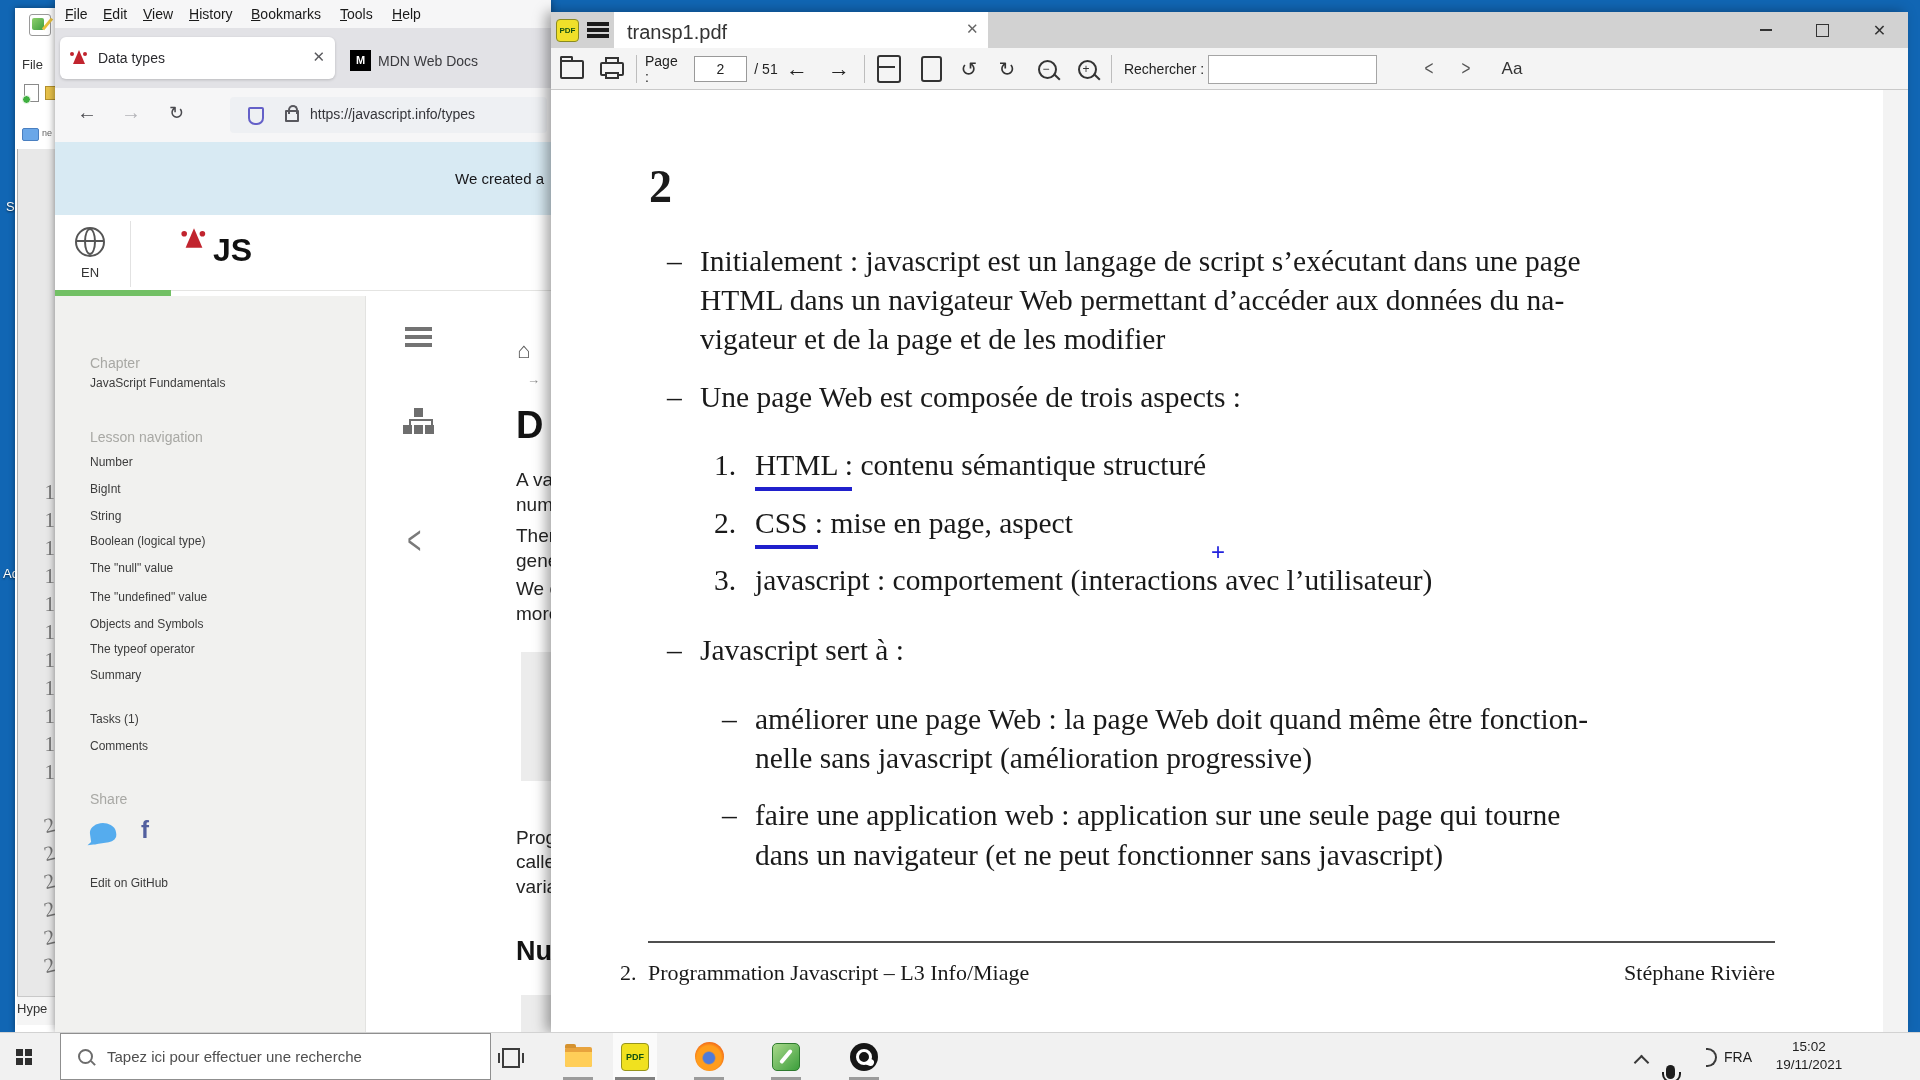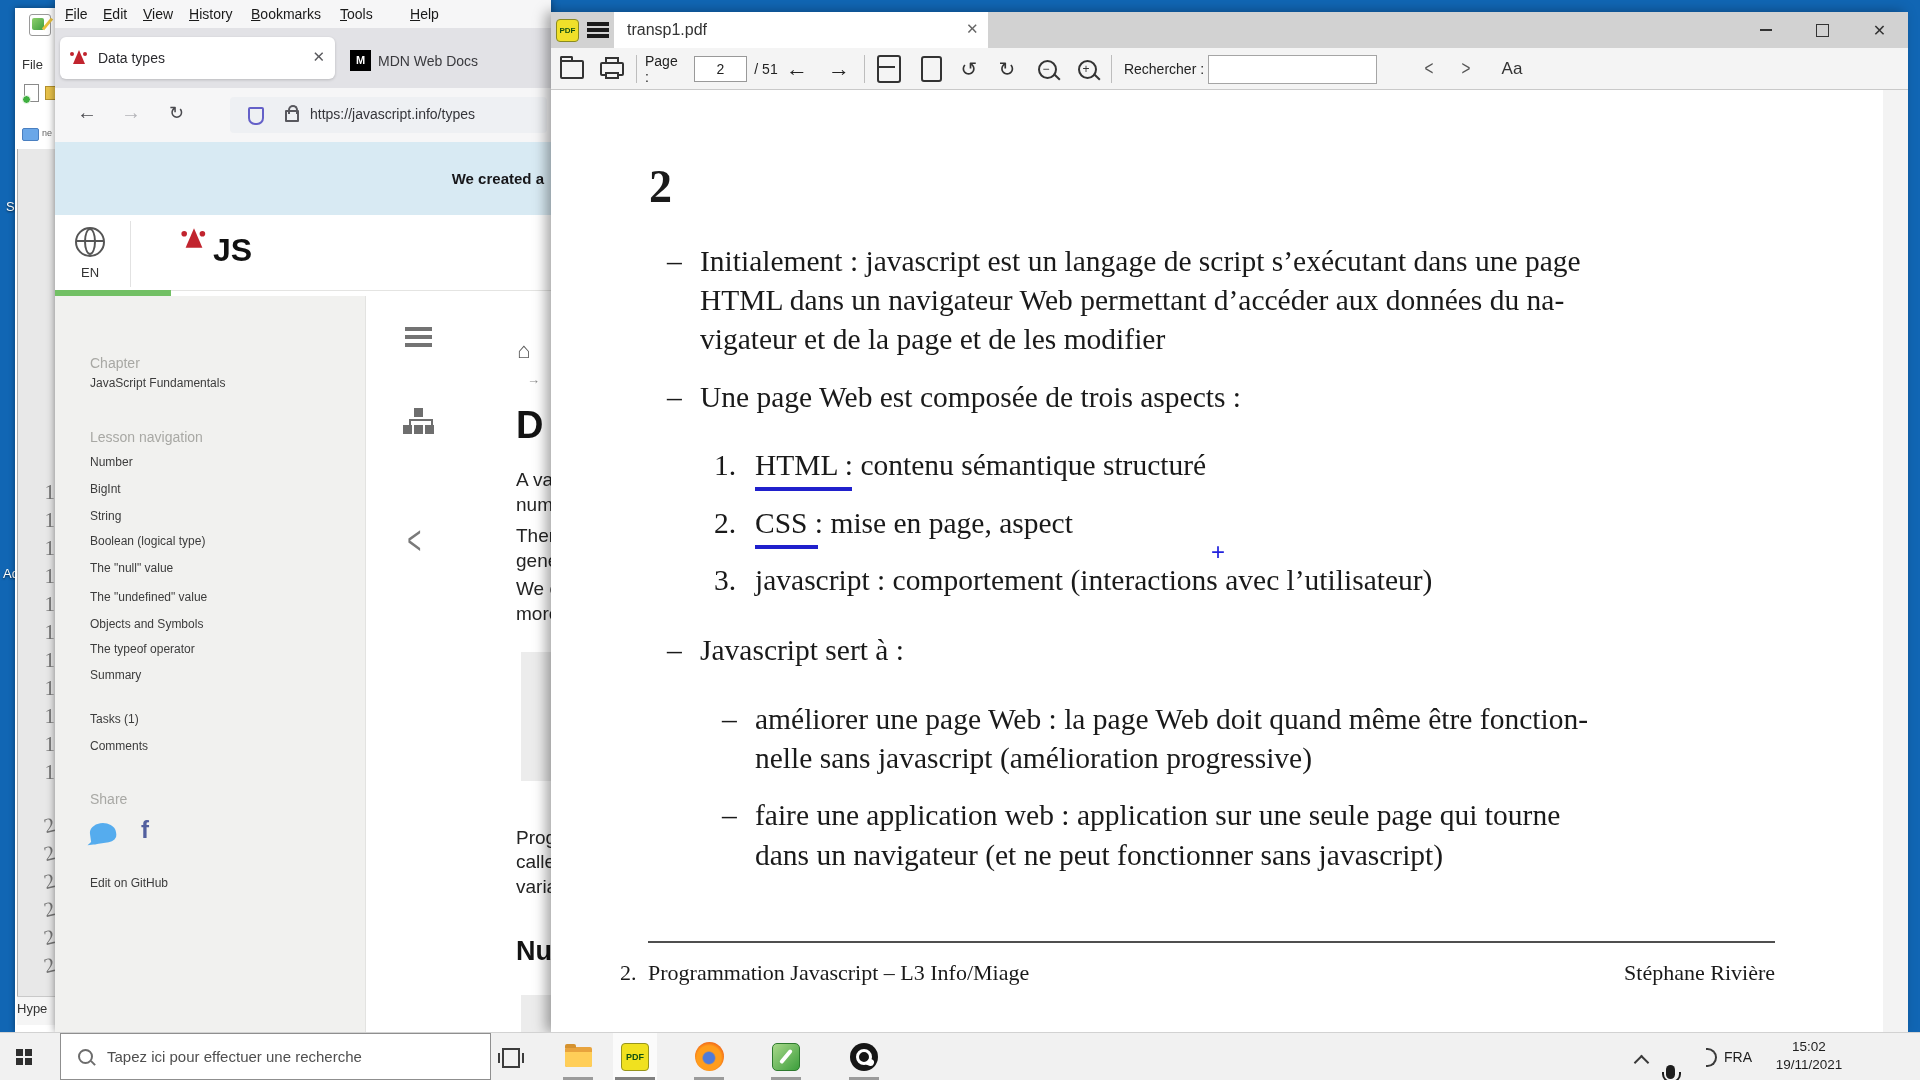--- a/index.html
+++ b/index.html
@@ -43,21 +43,21 @@
   .ff-navbar{left:0;top:88px;width:496px;height:54px;background:#f6f6f7;border-bottom:1px solid #dcdcde;}
   .nav-arrow{font-size:20px;color:#4a4a4f;top:13px;}
   .nav-arrow.dis{color:#b3b3b8;}
   .reload{top:14px;font-size:18px;color:#4a4a4f;}
   .urlbar{left:175px;top:9px;width:317px;height:36px;background:#eef0f3;border-radius:4px;}
   .shield{left:18px;top:10px;width:12px;height:14px;border:2px solid #6460c8;border-radius:2px 2px 7px 7px;}
   .lock{left:55px;top:13px;width:10px;height:8px;border:2px solid #58585e;border-radius:1px;}
   .lock::before{content:"";position:absolute;left:1px;top:-7px;width:6px;height:7px;border:2px solid #58585e;border-bottom:none;border-radius:5px 5px 0 0;}
   .url-text{left:80px;top:9px;font-size:14px;color:#35353a;}
   .ff-banner{left:0;top:142px;width:496px;height:73px;background:#d8eaf3;display:flex;align-items:center;justify-content:flex-end;padding-right:7px;box-sizing:border-box;}
-  .banner-text{font-size:15px;color:#17171a;font-weight:bold;}
+  .banner-text{font-size:15px;color:#17171a;}
   .ff-header{left:0;top:215px;width:496px;height:75px;background:#fff;border-bottom:1px solid #e4e4e2;}
   .globe{left:20px;top:12px;width:30px;height:30px;border:2px solid #555;border-radius:50%;box-sizing:border-box;}
   .globe::before{content:"";position:absolute;left:7px;top:-1px;width:12px;height:27px;border:2px solid #555;border-radius:50%;box-sizing:border-box;}
   .globe::after{content:"";position:absolute;left:-1px;top:11px;width:28px;height:2px;background:#555;}
   .en-label{left:20px;top:50px;width:30px;text-align:center;font-size:13px;color:#333;}
   .hdr-div{left:75px;top:6px;width:1px;height:66px;background:#e2e2e2;}
   .js-rocket2{left:133px;top:16px;transform:scale(1.4);}
   .js-text{left:158px;top:17px;font-size:32px;font-weight:bold;color:#111;}
   .green-bar{left:0;top:290px;width:116px;height:6px;background:#72c064;}
   .ff-sidebar{left:0;top:296px;width:310px;height:736px;background:#f1f1ef;}
@@ -79,21 +79,21 @@
   .art-p{position:absolute;left:150px;font-size:19px;color:#242424;white-space:nowrap;}
   .code-block{left:155px;width:30px;background:#ececec;}
   .art-h2{left:150px;top:640px;font-size:27px;font-weight:bold;color:#141414;white-space:nowrap;}
 
   
   #pdfwin{left:551px;top:12px;width:1357px;height:1020px;background:#fff;box-shadow:-5px 0 12px rgba(0,0,0,.35);}
   .pdf-tabbar{left:0;top:0;width:1357px;height:36px;background:#d2d2d2;}
   .sum-icon{left:5px;top:7px;width:21px;height:21px;background:#f0e02a;border-radius:4px;border:1px solid #8a8a20;color:#145214;font-size:8px;font-weight:bold;text-align:center;line-height:21px;}
   .pdf-hamb{left:36px;top:10px;width:22px;height:4px;background:#1a1a1a;box-shadow:0 6px 0 #1a1a1a,0 12px 0 #1a1a1a;}
   .pdf-tab{left:63px;top:0;width:374px;height:36px;background:#fff;}
-  .pdf-tab-label{left:13px;top:9px;font-size:16px;color:#333;}
+  .pdf-tab-label{left:13px;top:9px;font-size:20px;color:#333;}
   .pdf-tab-close{left:352px;top:8px;font-size:15px;color:#666;}
   .cap-btns{right:0;top:0;height:36px;display:flex;}
   .cap{width:57px;height:36px;display:flex;align-items:center;justify-content:center;}
   .cap-min{width:12px;height:2px;background:#333;}
   .cap-max{width:11px;height:11px;border:1.5px solid #333;}
   .cap-x{font-size:16px;color:#333;}
   .pdf-toolbar{left:0;top:36px;width:1357px;height:42px;background:#f4f4f4;border-bottom:1px solid #c9c9c9;box-sizing:border-box;}
   .ti{position:absolute;top:0;height:42px;display:flex;align-items:center;justify-content:center;}
   .tsep{position:absolute;top:7px;width:1px;height:28px;background:#bdbdbd;}
   .ic-folder{width:20px;height:15px;border:2px solid #333;border-radius:2px;position:relative;}
@@ -194,21 +194,21 @@
 </div>
 
 <div id="firefox" class="a">
   <div class="a ff-menubar">
     <span class="menu-item" style="left:10px">File</span>
     <span class="menu-item" style="left:48px">Edit</span>
     <span class="menu-item" style="left:88px">View</span>
     <span class="menu-item" style="left:134px">History</span>
     <span class="menu-item" style="left:196px">Bookmarks</span>
     <span class="menu-item" style="left:285px">Tools</span>
-    <span class="menu-item" style="left:355px">Help</span>
+    <span class="menu-item" style="left:337px">Help</span>
   </div>
   <div class="a ff-tabbar">
     <div class="a ff-tab-active">
       <div class="a js-rocket"></div>
       <span class="a tab-label">Data types</span>
       <span class="a tab-close">✕</span>
     </div>
     <div class="a mdn-icon">M</div>
     <span class="a tab2-label">MDN Web Docs</span>
   </div>

